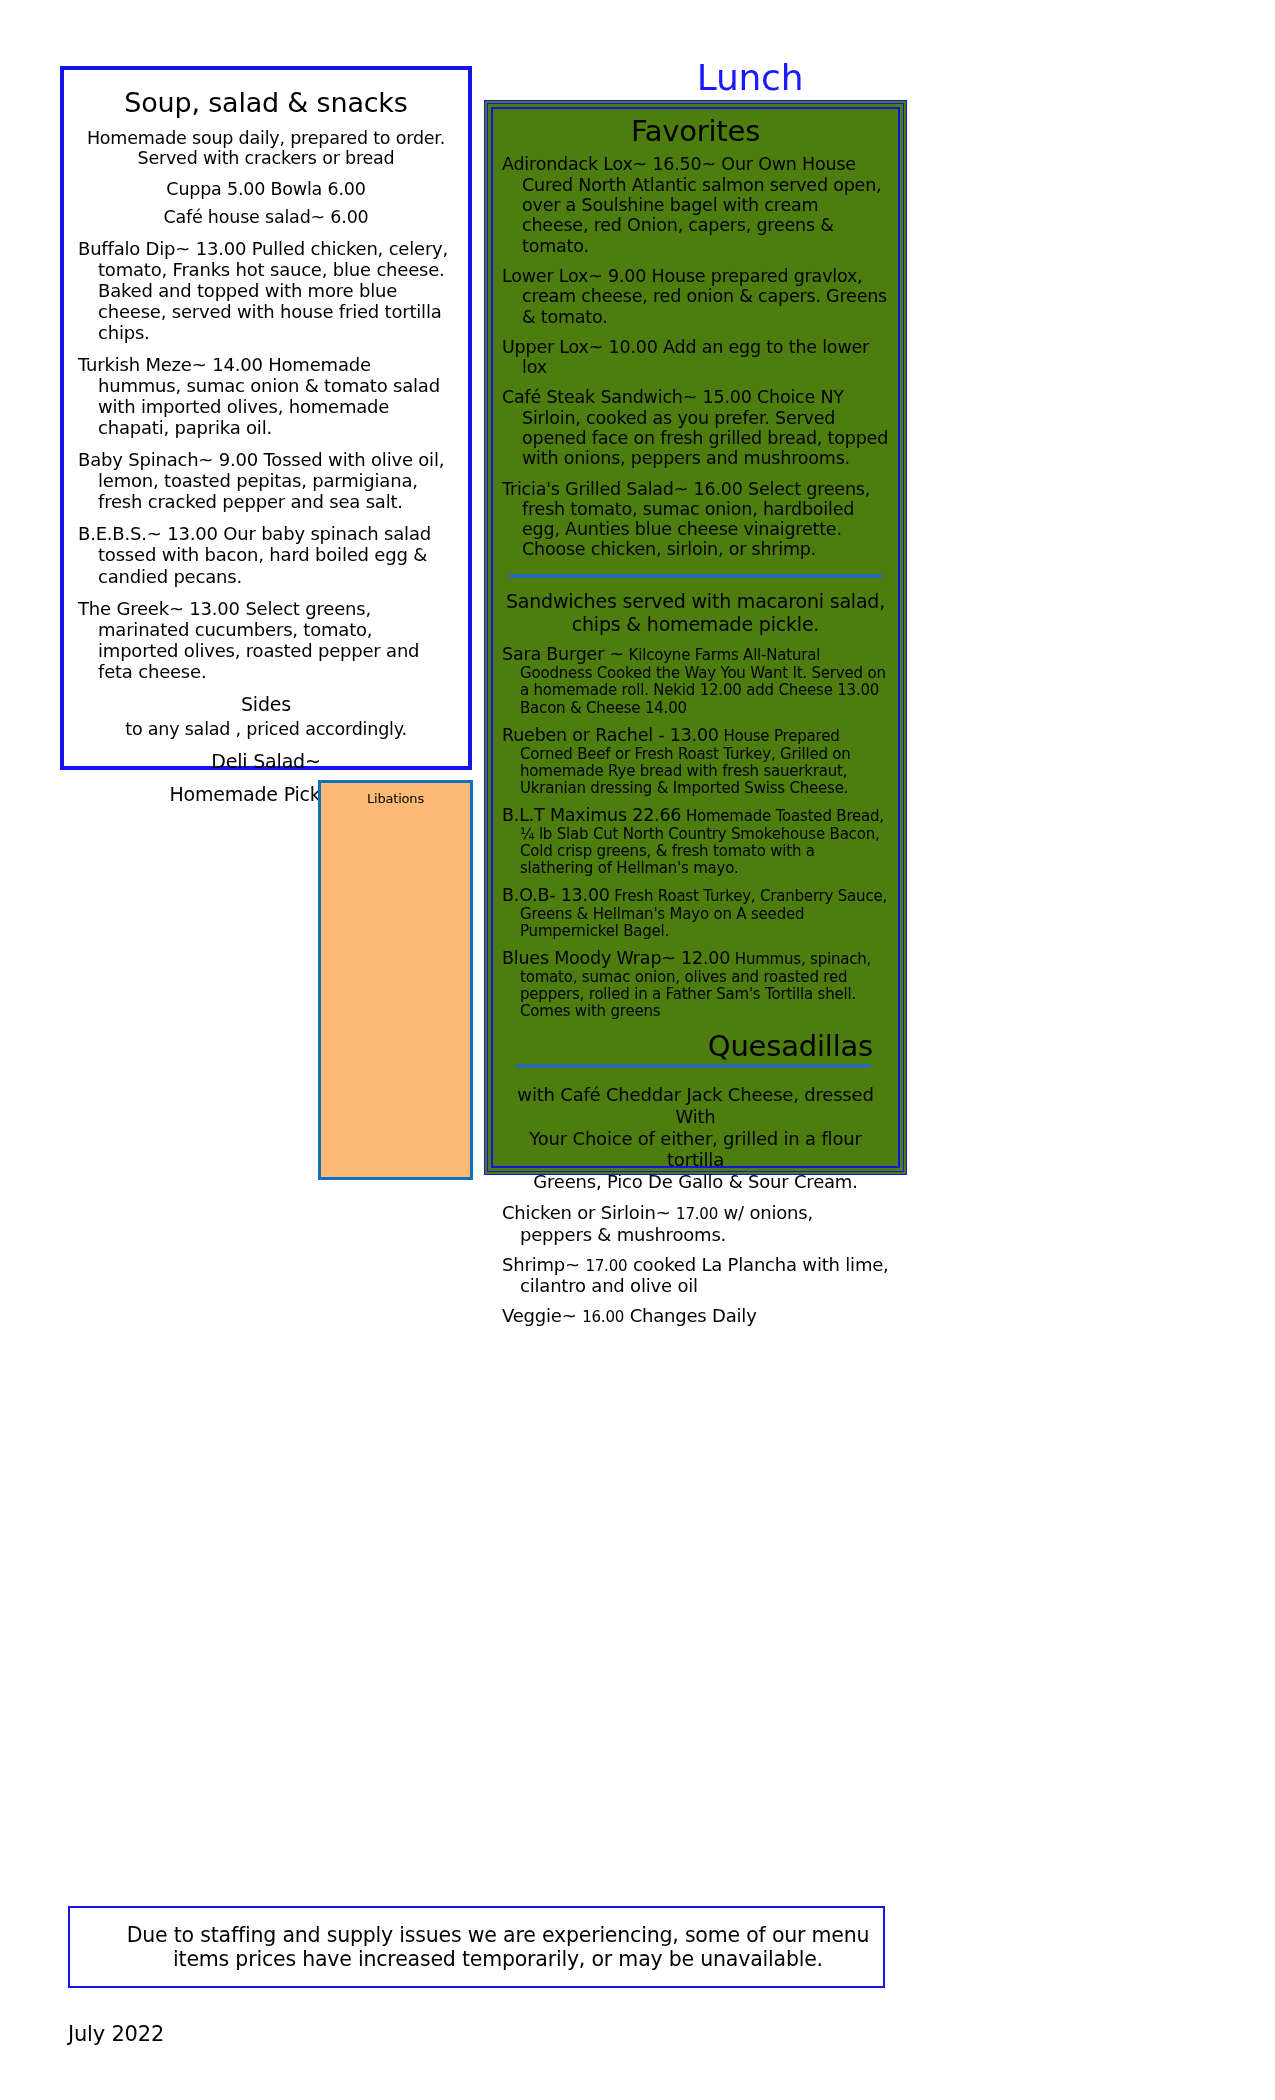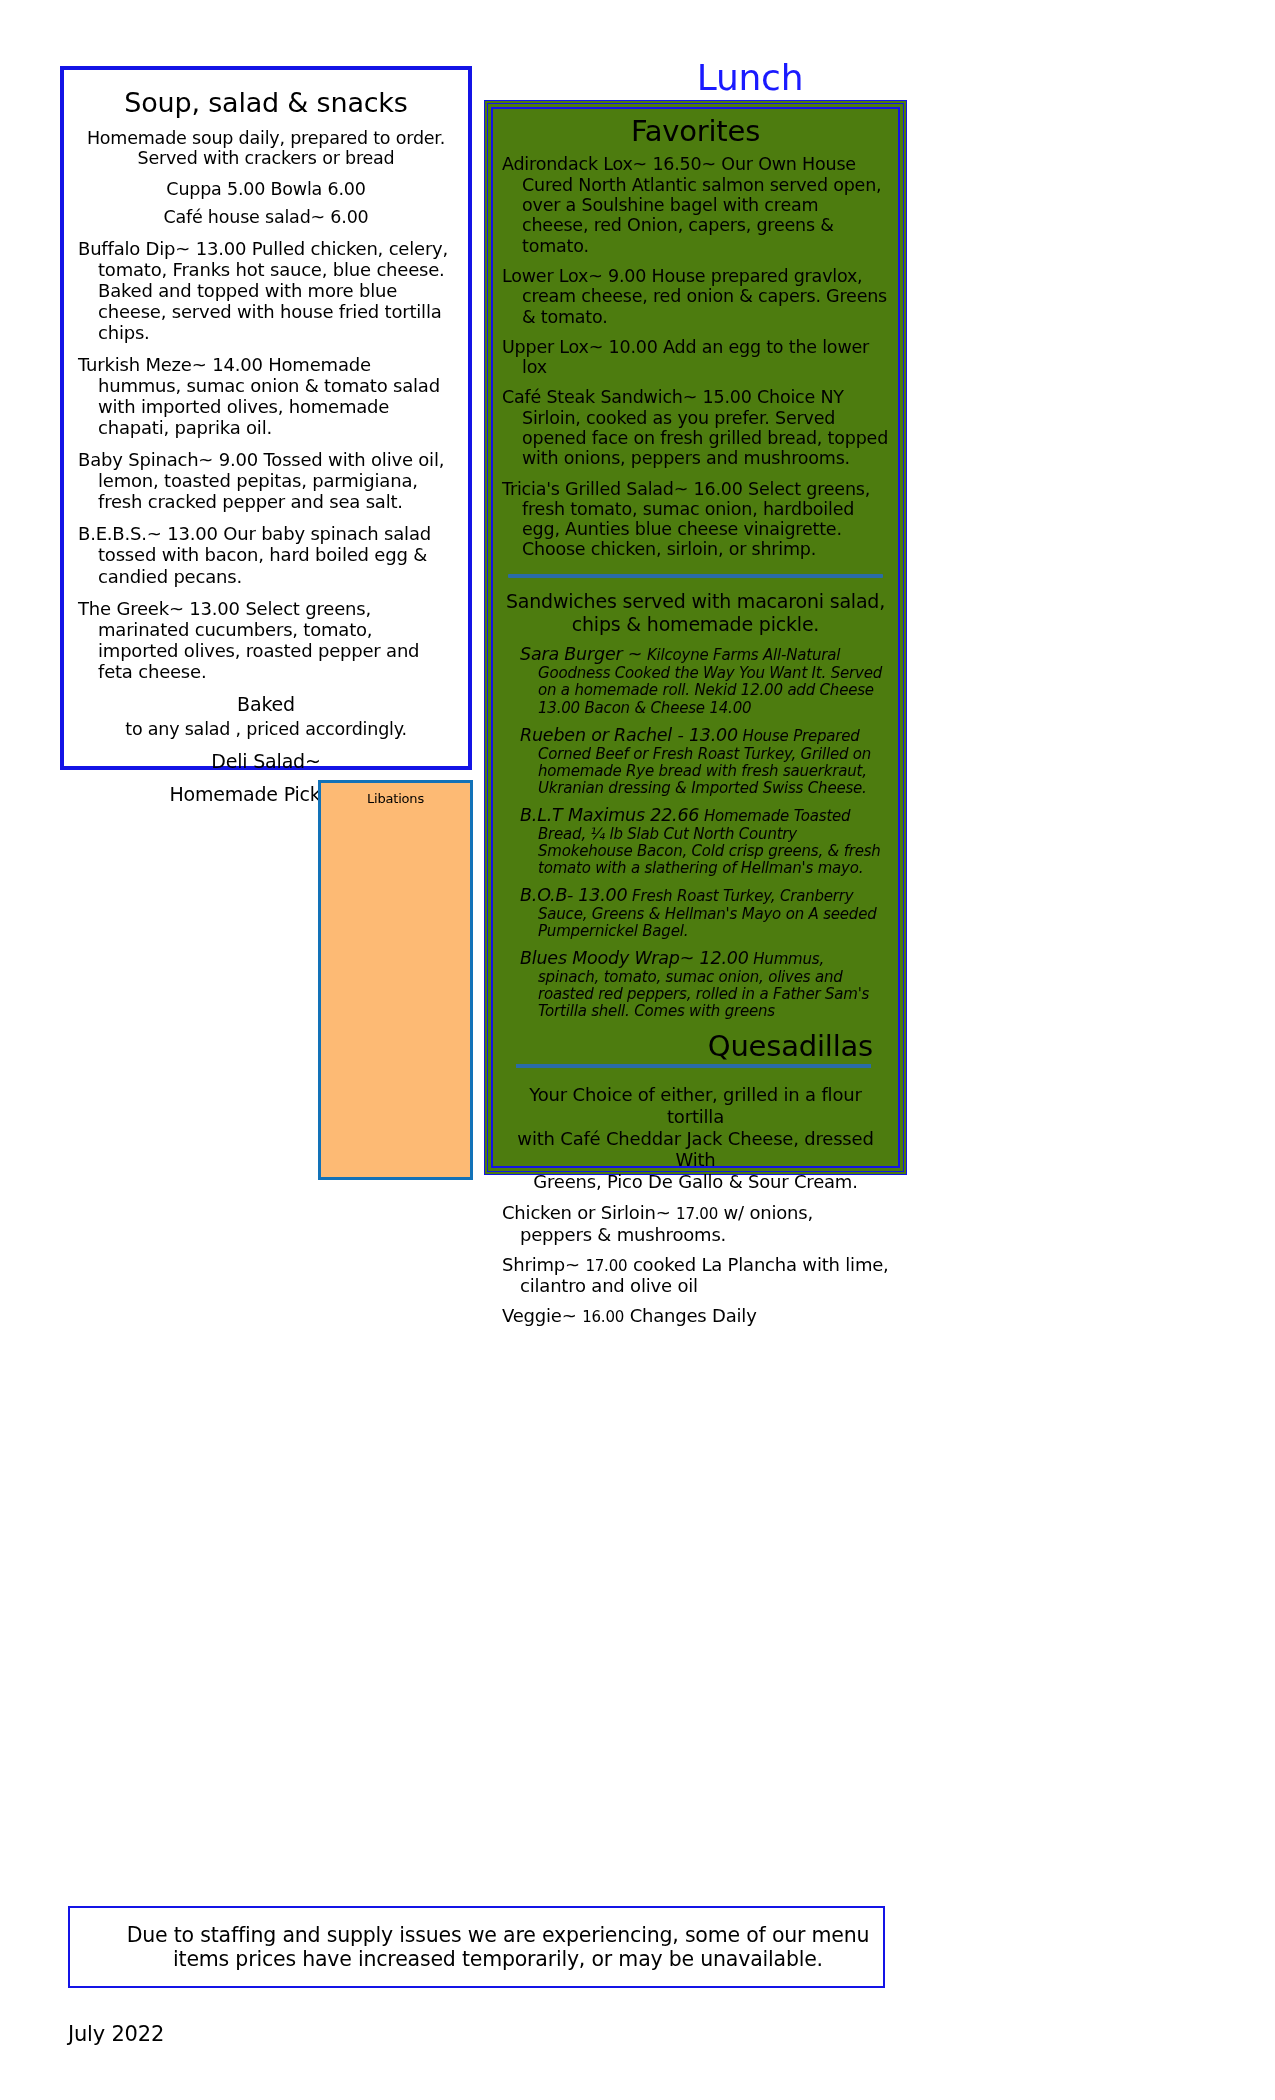--- a/index.html
+++ b/index.html
@@ -102,25 +102,24 @@
 
   .rule{
     height:4px;background:#2a6ca8;
     margin:14px 6px 12px 6px;border-radius:1px;
   }
 
   .sand-head{
     text-align:center;font-size:19px;line-height:1.2;margin:0 0 10px 0;
   }
   .sitem{
-    margin:0 0 9px 18px;
+    margin:0 0 9px 0;
     font-size:15px;
     line-height:1.14;
     padding-left:18px;
-    font-style:italic;
   }
   .sitem .hang{margin-left:-18px;font-size:17.5px;}
 
   
   .ques-wrap{position:relative;margin-top:16px;height:44px;}
   .ques-title{
     position:absolute;right:16px;top:-4px;
     font-size:29px;line-height:1;
   }
   .ques-rule{
@@ -201,21 +200,21 @@
       </div>
       <div class="item">
         <span class="hang">B.E.B.S.~ 13.00</span>
         <span>Our baby spinach salad tossed with bacon, hard boiled egg &amp; candied pecans.</span>
       </div>
       <div class="item">
         <span class="hang">The Greek~  13.00</span>
         <span>Select greens, marinated cucumbers, tomato, imported olives, roasted pepper and feta cheese.</span>
       </div>
 
-      <div class="sides-head">Baked</div>
+      <div class="sides-head">Sides</div>
       <div class="center-line">to any salad , priced accordingly.</div>
       <div class="gap-s"></div>
       <div class="center-line" style="font-size:19px">Deli Salad~</div>
       <div class="gap-s"></div>
       <div class="center-line" style="font-size:19px">Homemade Pickles~</div>
     </div>
   </div>
 
   <div id="lunch-title" class="hand">Lunch</div>
 
@@ -271,22 +270,22 @@
         <span class="hang">Blues Moody Wrap~ 12.00</span>
         <span>Hummus, spinach, tomato, sumac onion, olives and roasted red peppers, rolled in a Father Sam's Tortilla shell. Comes with greens</span>
       </div>
 
       <div class="ques-wrap">
         <div class="ques-rule"></div>
         <div class="ques-title">Quesadillas</div>
       </div>
 
       <div class="qdesc">
+        <div>with Café Cheddar Jack Cheese, dressed With</div>
         <div>Your Choice of either, grilled in a flour tortilla</div>
-        <div>with Café Cheddar Jack Cheese, dressed With</div>
         <div>Greens, Pico De Gallo &amp; Sour Cream.</div>
       </div>
 
       <div class="qitem">
         <span class="hang">Chicken or Sirloin~</span>
         <span class="price">17.00</span>
         <span>w/ onions, peppers &amp; mushrooms.</span>
       </div>
       <div class="qitem">
         <span class="hang">Shrimp~</span>

